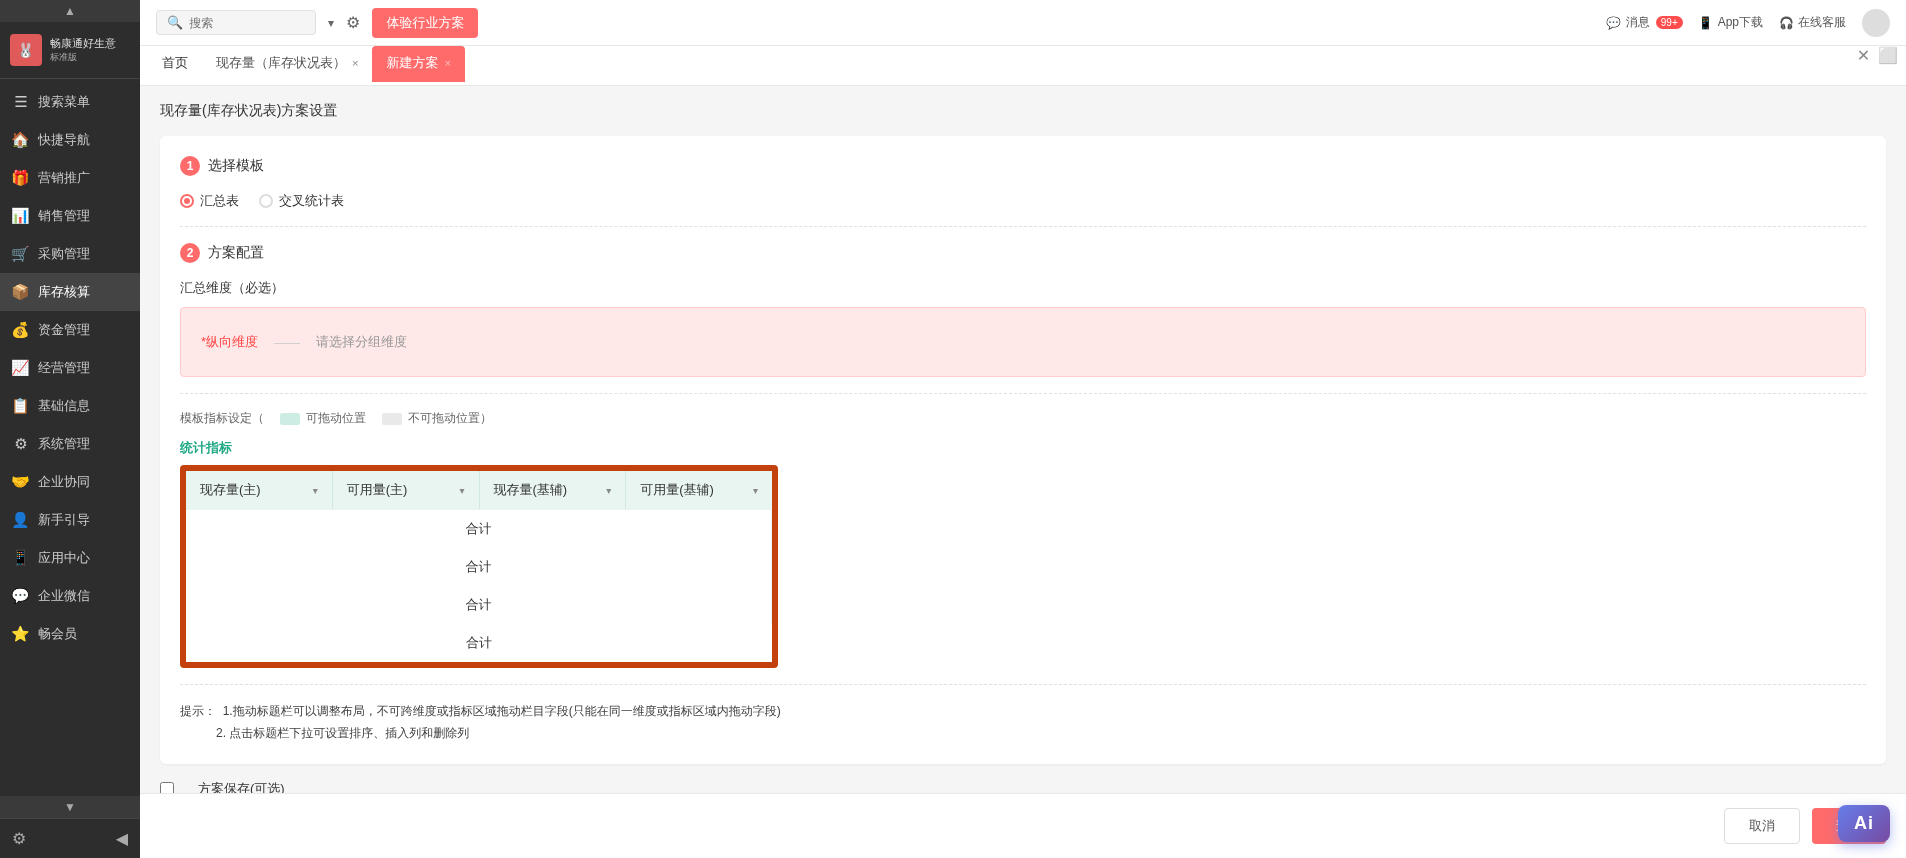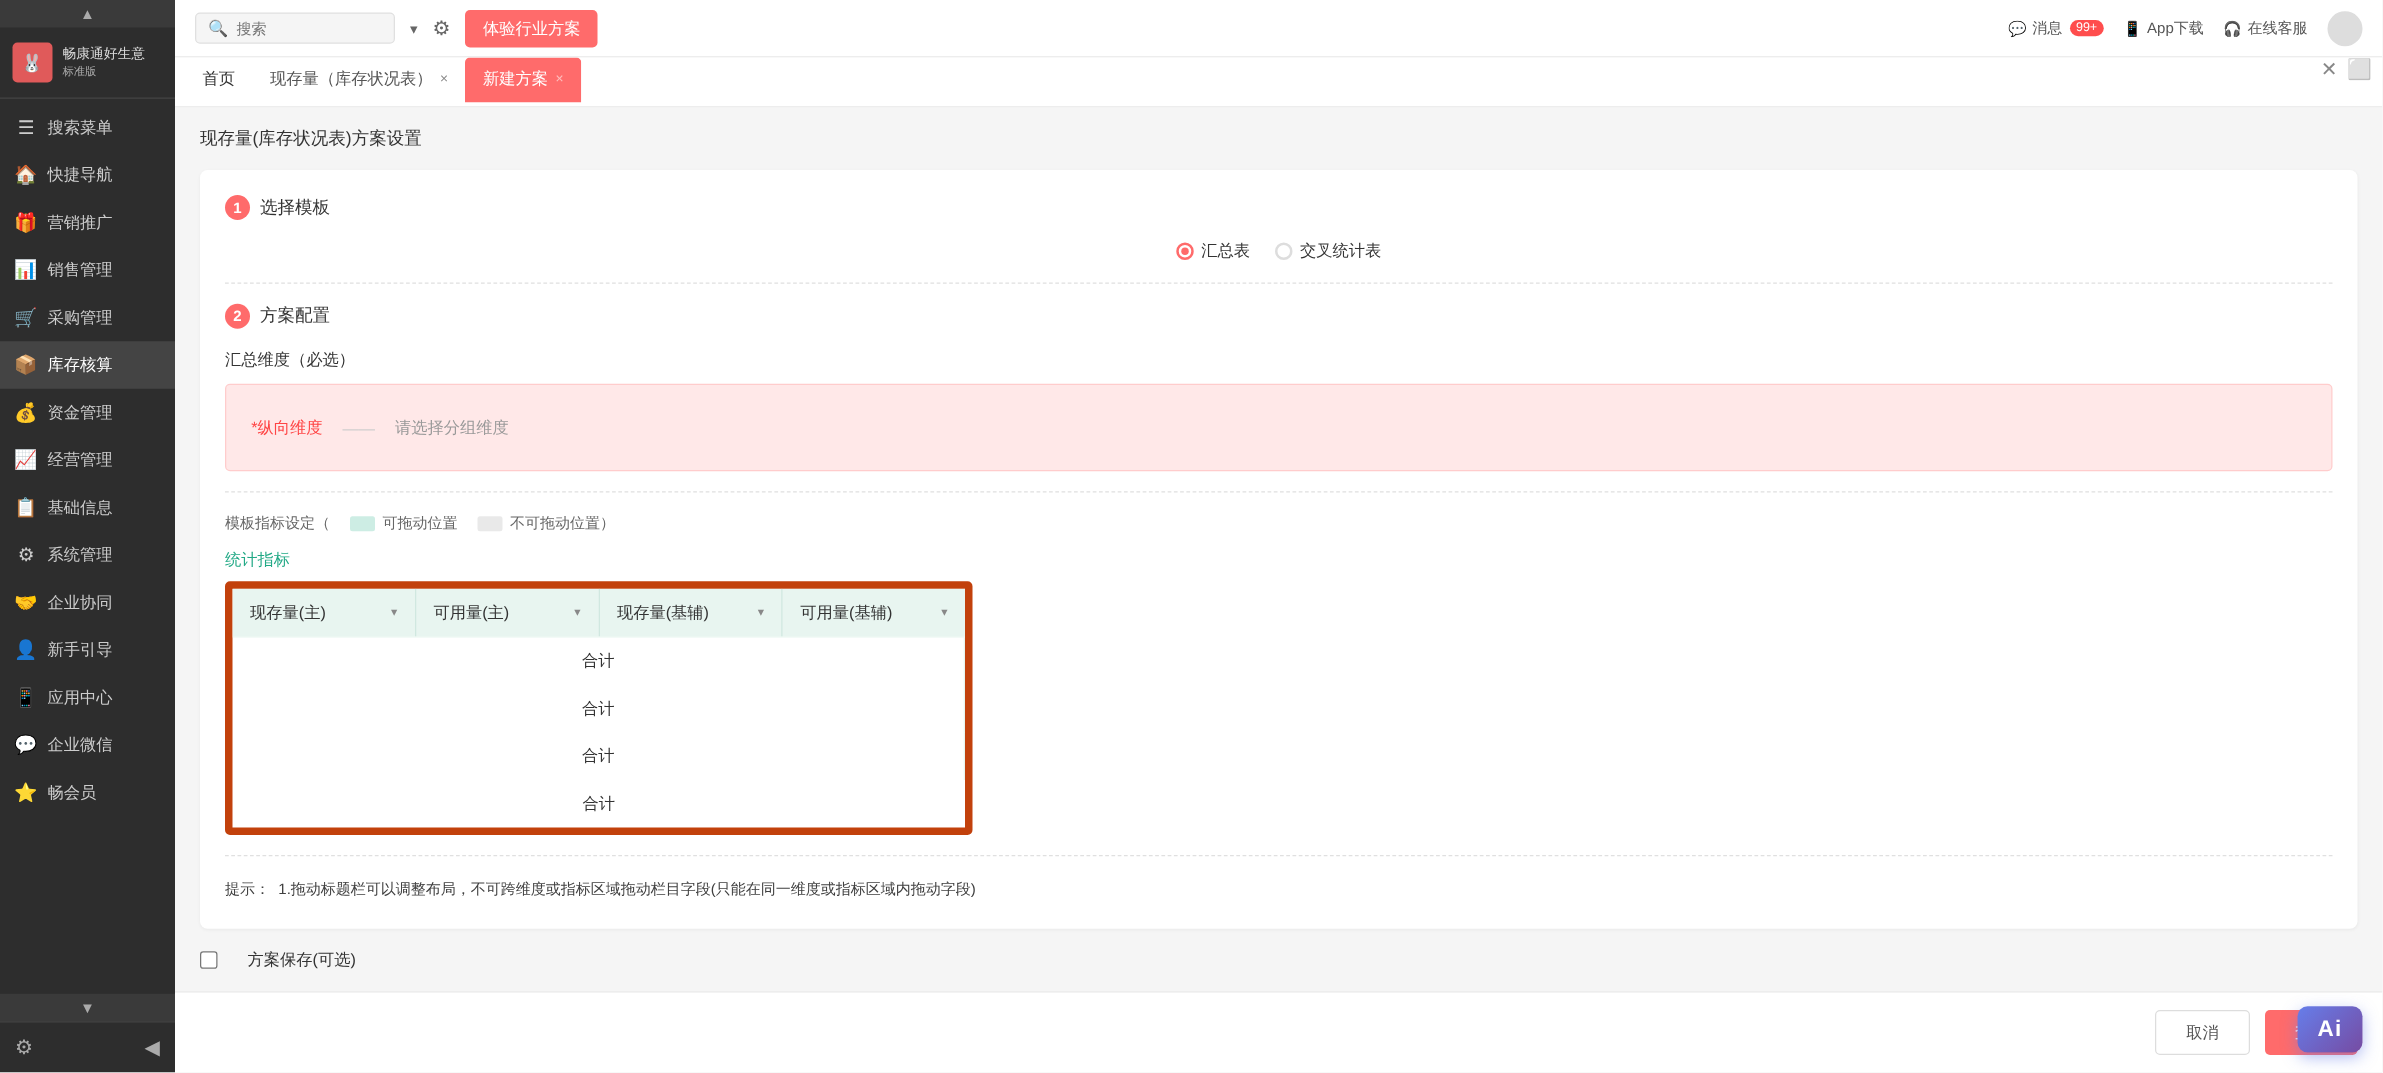--- a/index.html
+++ b/index.html
@@ -130,21 +130,21 @@
     .step-header {
       display: flex; align-items: center; gap: 8px; margin-bottom: 16px;
     }
     .step-badge {
       width: 20px; height: 20px; border-radius: 50%; background: #ff6b6b;
       color: #fff; font-size: 12px; display: flex; align-items: center; justify-content: center;
       flex-shrink: 0; font-weight: bold;
     }
     .step-title { font-size: 14px; color: #333; font-weight: 500; }
 
-    .template-options { display: flex; align-items: center; gap: 20px; justify-content: center; }
+    .template-options { display: flex; align-items: center; gap: 20px; }
     .radio-option { display: flex; align-items: center; gap: 6px; cursor: pointer; font-size: 13px; color: #333; }
     .radio-circle {
       width: 14px; height: 14px; border-radius: 50%; border: 2px solid #ddd;
       display: flex; align-items: center; justify-content: center;
     }
     .radio-circle.selected { border-color: #ff6b6b; }
     .radio-circle.selected::after {
       content: ''; width: 6px; height: 6px; border-radius: 50%; background: #ff6b6b;
     }
 
@@ -168,21 +168,21 @@
     .indicator-settings { margin-top: 16px; }
     .indicator-legend { display: flex; align-items: center; gap: 16px; font-size: 12px; color: #666; margin-bottom: 12px; }
     .legend-item { display: flex; align-items: center; gap: 6px; }
     .legend-box {
       width: 20px; height: 12px; border-radius: 2px; opacity: 0.7;
     }
     .legend-box.draggable { background: #b8e6d8; }
     .legend-box.non-draggable { background: #e0e0e0; }
 
     
-    .stat-label { font-size: 13px; color: #22a986; font-weight: 400; margin-bottom: 8px; }
+    .stat-label { font-size: 13px; color: #22a986; font-weight: 700; margin-bottom: 8px; }
     .stat-table { border: 6px solid #c2410c; border-radius: 4px; overflow: hidden; width: 598px; }
     .stat-table-header { display: flex; background: #e8f5f0; }
     .stat-table-header-cell {
       flex: 1; padding: 10px 14px; font-size: 13px; color: #333;
       display: flex; align-items: center; justify-content: space-between;
       border-right: 1px solid #d0e8e0;
     }
     .stat-table-header-cell:last-child { border-right: none; }
     .stat-table-row { display: flex; border-top: 1px solid #e8f5f0; flex-direction: column; }
     .stat-table-cell {
@@ -445,20 +445,21 @@
               <div class="stat-table-cell">合计</div>
               <div class="stat-table-cell">合计</div>
             </div>
         </div>
       </div>
 
       <hr class="divider">
 
       <div class="tips-section">
         <div class="tip-item">提示：&nbsp;&nbsp;<span>1.拖动标题栏可以调整布局，不可跨维度或指标区域拖动栏目字段(只能在同一维度或指标区域内拖动字段)</span></div>
+        <div class="tip-item" style="padding-left: 36px;">2. 点击标题栏下拉可设置排序、插入列和删除列</div>
       </div>
     </div>
 
     <div class="save-section">
       <input type="checkbox" class="save-checkbox" style="">
       <span class="save-label">方案保存(可选)</span>
     </div>
   </div>
 
   <div class="bottom-bar">

